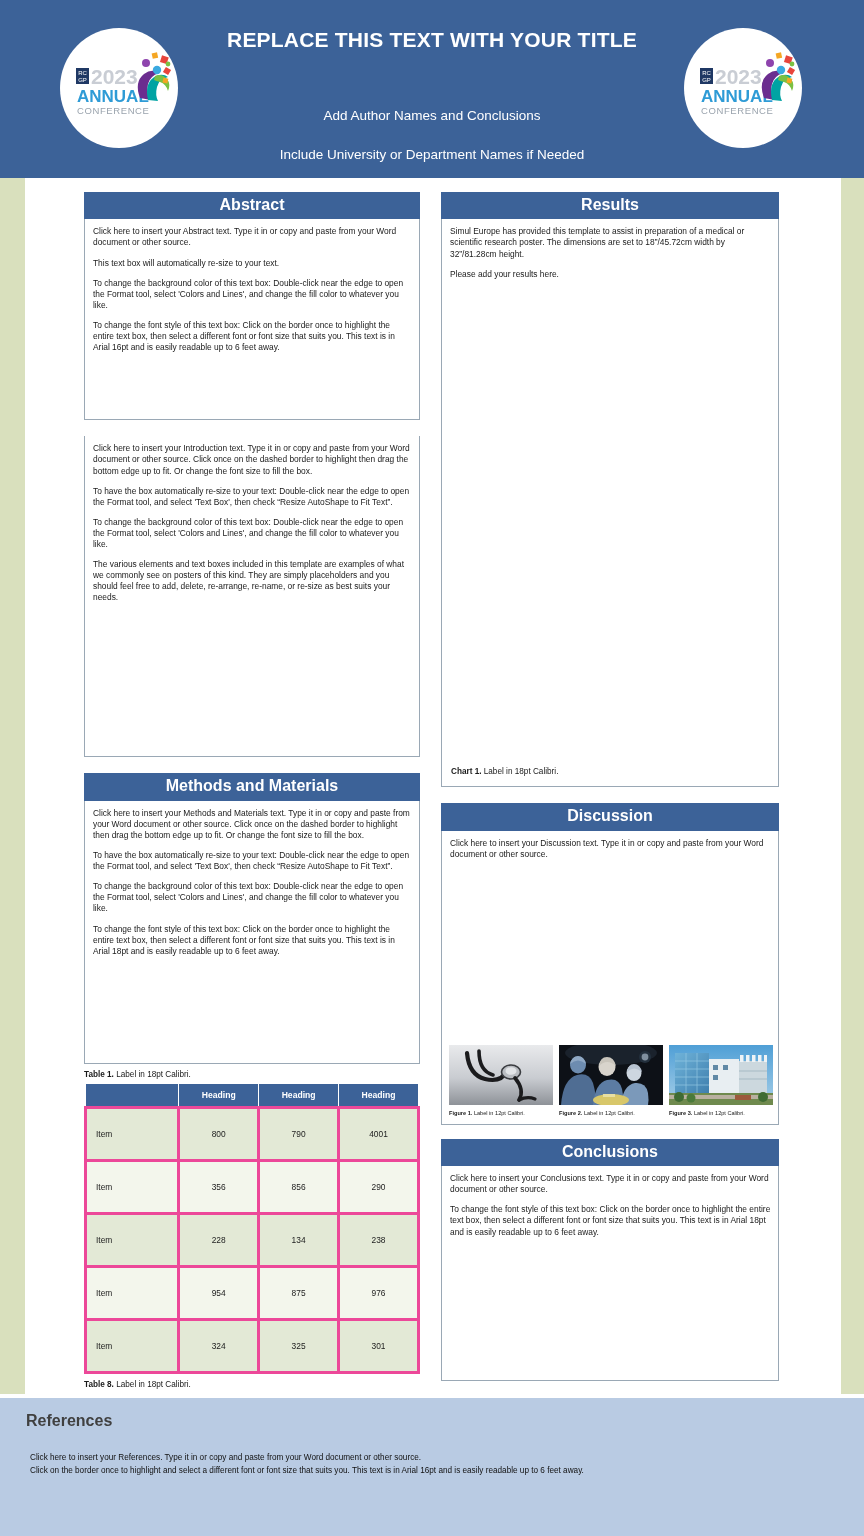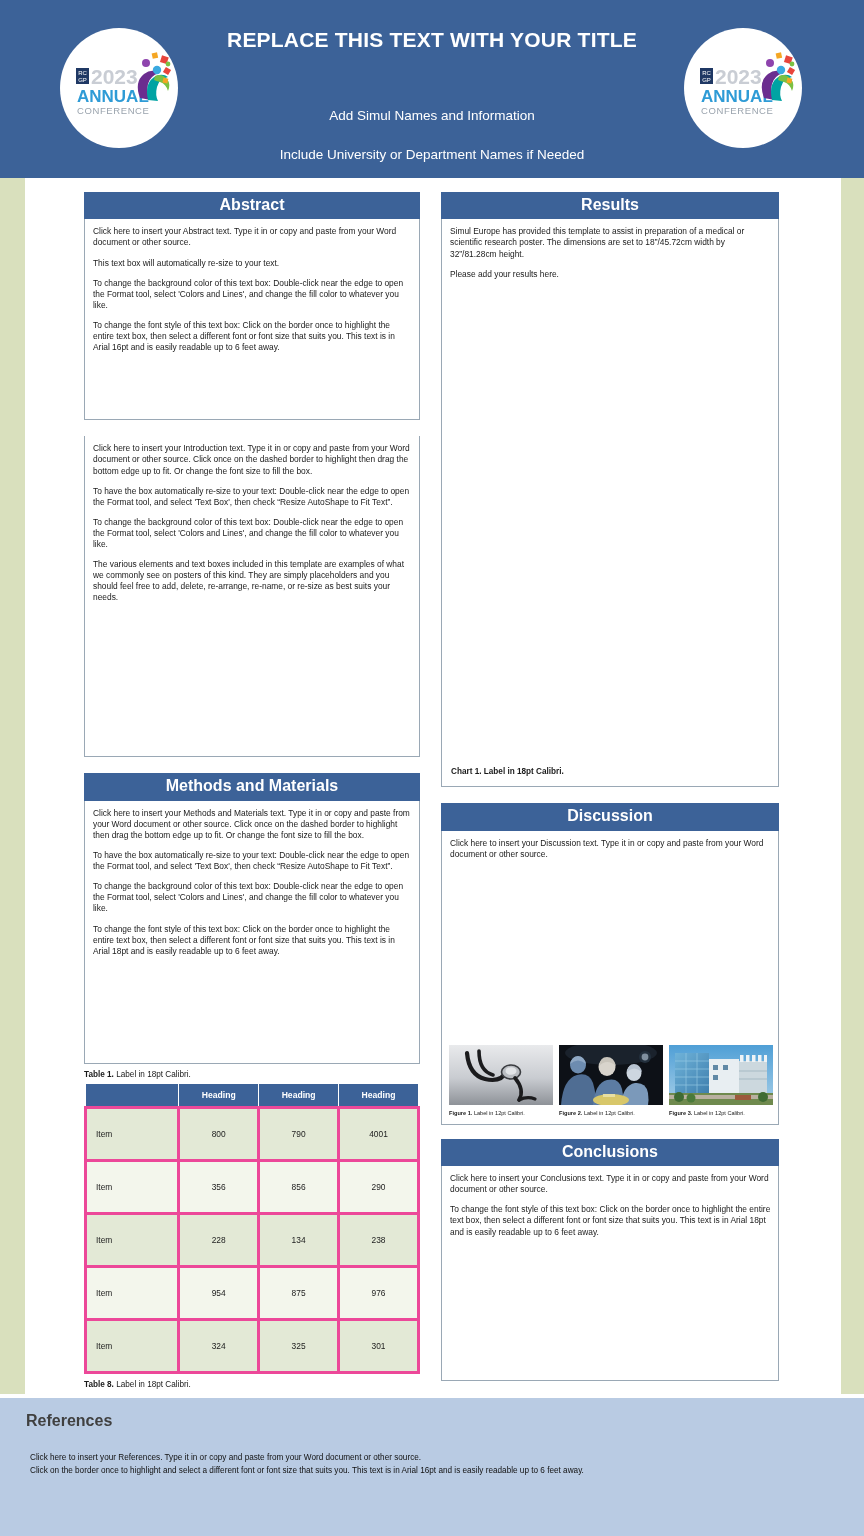--- a/index.html
+++ b/index.html
@@ -147,21 +147,20 @@
     line-height: 1.3;
   }
   .caption b { font-weight: bold; }
 
   .caption-inbox {
     position: absolute;
     left: 9px;
     bottom: 9px;
     font-size: 8.2px;
     color: #1a1a1a;
-    font-weight: bold;
   }
 
   
   table.data-table {
     width: 100%;
     border-collapse: collapse;
     font-size: 8.4px;
   }
   table.data-table th {
     background: #3c6298;
@@ -272,21 +271,21 @@
           <rect x="92" y="25" width="5.5" height="5.5" fill="#f5a623" transform="rotate(-12 94 27)"></rect>
           <rect x="104" y="40" width="6" height="6" fill="#e8453c" transform="rotate(30 107 43)"></rect>
           <rect x="103" y="50" width="5" height="5" fill="#f5a623" transform="rotate(12 105 52)"></rect>
           <circle cx="108" cy="36" r="2.4" fill="#7bc043"></circle>
         </g>
       </svg>
     </div>
 
     <div class="header-center">
       <div class="poster-title">REPLACE THIS TEXT WITH YOUR TITLE</div>
-      <div class="poster-authors">Add Simul Names and Information</div>
+      <div class="poster-authors">Add Author Names and Conclusions</div>
       <div class="poster-affiliation">Include University or Department Names if Needed</div>
     </div>
 
     <div class="logo logo-right">
       <svg class="logo-inner" viewBox="0 0 118 120" xmlns="http://www.w3.org/2000/svg">
         <rect x="16" y="40" width="13" height="16" fill="#1f3864"></rect>
         <text x="22.5" y="47" font-family="Liberation Sans, sans-serif" font-size="6" fill="#ffffff" text-anchor="middle">RC</text>
         <text x="22.5" y="54" font-family="Liberation Sans, sans-serif" font-size="6" fill="#ffffff" text-anchor="middle">GP</text>
         <text x="31" y="56" font-family="Liberation Sans, sans-serif" font-size="21" font-weight="bold" fill="#c9cdd4">2023</text>
         <text x="17" y="74" font-family="Liberation Sans, sans-serif" font-size="17" font-weight="bold" fill="#2e9bd6">ANNUAL</text>

